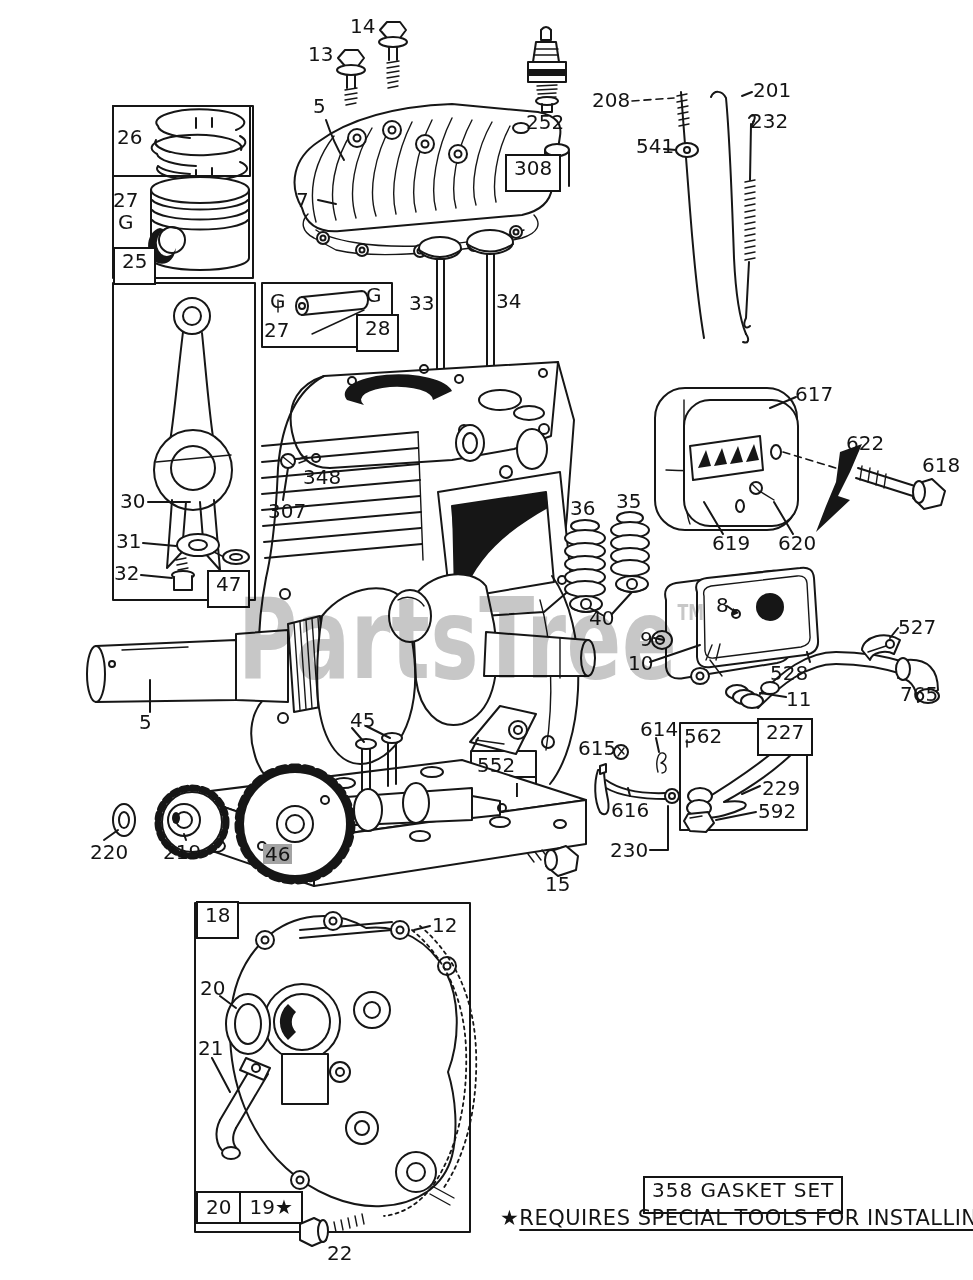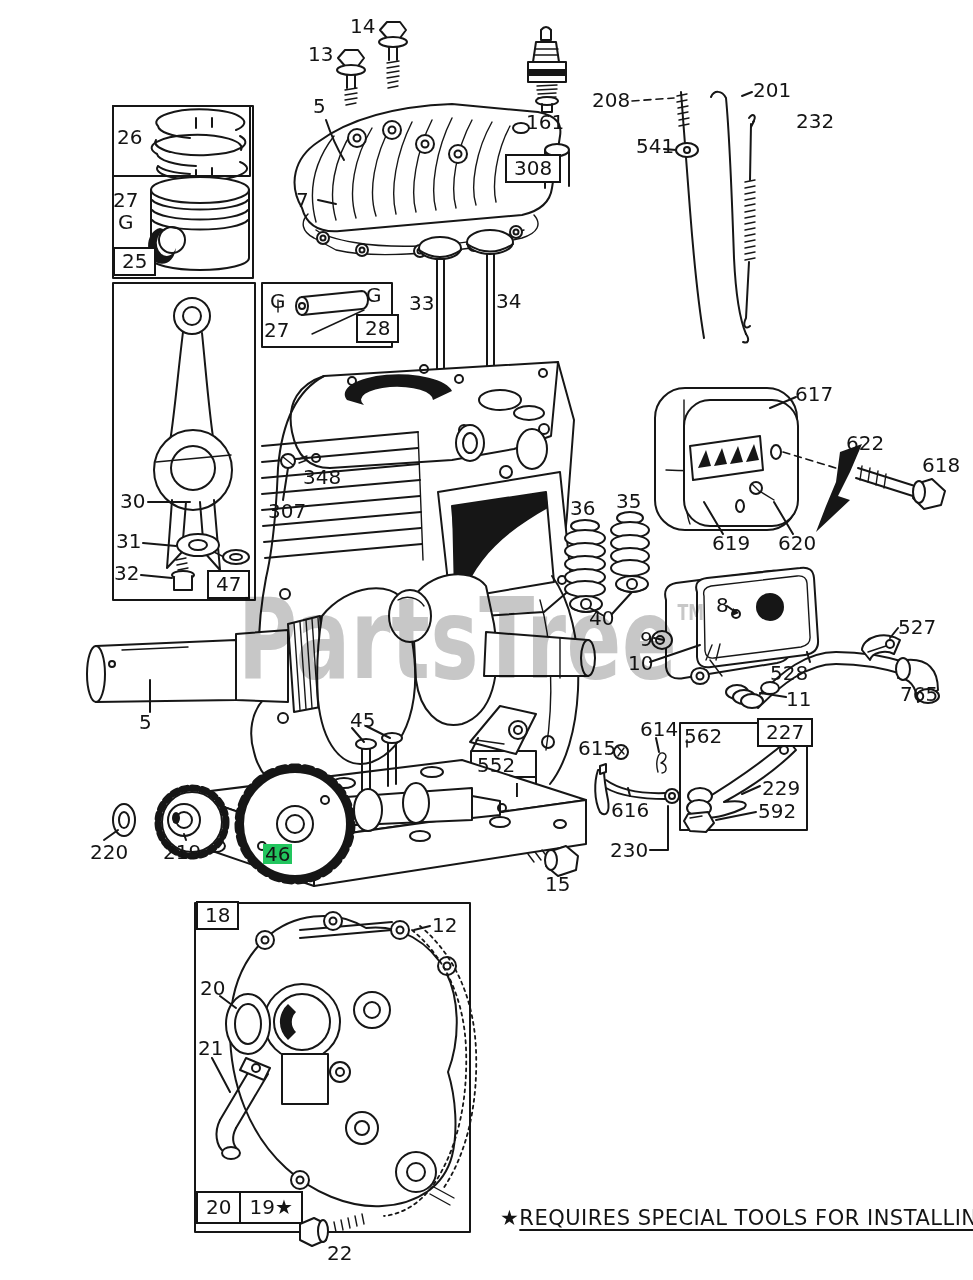--- a/index.html
+++ b/index.html
@@ -8,22 +8,22 @@
   .stage svg{position:absolute;left:0;top:0;z-index:1;}
   svg *{fill:none;stroke:#161616;stroke-width:2;stroke-linecap:round;stroke-linejoin:round;}
   svg .fw{fill:#ffffff;}
   svg .fb{fill:#161616;stroke:none;}
   svg .thin{stroke-width:1.4;}
   svg .dash{stroke-dasharray:7 5;stroke-width:1.6;}
   svg .dot{stroke-dasharray:3 4;stroke-width:1.8;}
   svg .teeth{stroke-width:9;stroke-dasharray:7 6;}
   svg .teeth2{stroke-width:7;stroke-dasharray:5 5;}
   .lbl{position:absolute;z-index:2;font-size:20px;color:#141414;line-height:1;white-space:nowrap;}
-  .lbl-box{border:2.5px solid #141414;padding:2px 7px 3px;background:#fff;}
-  .bg-w{background:#22c55e;padding:0 2px;}
+  .lbl-box{border:2.5px solid #141414;padding:2px 7px 12px;background:#fff;}
+  .bg-w{background:#a3a3a3;padding:0 2px;}
   .cellbox{position:absolute;z-index:2;display:flex;border:2.5px solid #141414;background:#fff;}
   .cellbox span{padding:4px 8px 5px;font-size:20px;color:#141414;line-height:1;}
   .cellbox .divided{border-left:2.5px solid #141414;}
   .note-line{position:absolute;z-index:2;font-size:21px;color:#141414;letter-spacing:.5px;white-space:nowrap;}
   .note-line .u{text-decoration:underline;text-underline-offset:4px;}
   .watermark{position:absolute;left:238px;top:583px;z-index:3;font-size:112px;font-weight:700;
              letter-spacing:1px;transform:scaleX(.72);transform-origin:left top;
              mix-blend-mode:multiply;pointer-events:none;line-height:1;}
   .watermark sup{font-size:22px;vertical-align:58px;letter-spacing:0;}
 </style>
@@ -463,26 +463,26 @@
     <path d="M760,786 L742,794 M756,812 L716,820"></path>
     <path d="M430,926 L414,930"></path>
     <path d="M220,996 L236,1008 M212,1058 L230,1092"></path>
   </g>
 </svg>
 
   <div class="lbl" style="left:350px;top:16px">14</div>
   <div class="lbl" style="left:308px;top:44px">13</div>
   <div class="lbl" style="left:313px;top:96px">5</div>
   <div class="lbl" style="left:296px;top:190px">7</div>
-  <div class="lbl" style="left:526px;top:112px">161</div>
+  <div class="lbl" style="left:526px;top:112px">252</div>
   <div class="lbl lbl-box" style="left:505px;top:154px">308</div>
   <div class="lbl" style="left:592px;top:90px">208</div>
   <div class="lbl" style="left:636px;top:136px">541</div>
   <div class="lbl" style="left:753px;top:80px">201</div>
-  <div class="lbl" style="left:796px;top:111px">232</div>
+  <div class="lbl" style="left:750px;top:111px">232</div>
 
   <div class="lbl" style="left:117px;top:127px">26</div>
   <div class="lbl" style="left:113px;top:190px">27</div>
   <div class="lbl" style="left:118px;top:212px">G</div>
   <div class="lbl lbl-box" style="left:113px;top:247px">25</div>
 
   <div class="lbl" style="left:270px;top:291px">G</div>
   <div class="lbl" style="left:366px;top:285px">G</div>
   <div class="lbl" style="left:264px;top:320px">27</div>
   <div class="lbl lbl-box" style="left:356px;top:314px">28</div>
@@ -539,20 +539,21 @@
   <div class="lbl" style="left:432px;top:915px">12</div>
   <div class="lbl" style="left:200px;top:978px">20</div>
   <div class="lbl" style="left:198px;top:1038px">21</div>
 
   <div class="cellbox" style="left:196px;top:1191px">
     <span>20</span>
     <span class="divided">19★</span>
   </div>
   <div class="lbl" style="left:327px;top:1243px">22</div>
 
+  <div class="lbl lbl-box" style="left:643px;top:1176px;letter-spacing:1px">358 GASKET SET</div>
   <div class="note-line" style="left:500px;top:1206px">
     <span>★</span><span class="u">REQUIRES SPECIAL TOOLS FOR INSTALLING</span>
   </div>
 
   <div class="watermark" style="color: rgb(199, 199, 199);">
     <span>PartsTree</span><sup>TM</sup>
   </div>
 
 </div>
 

